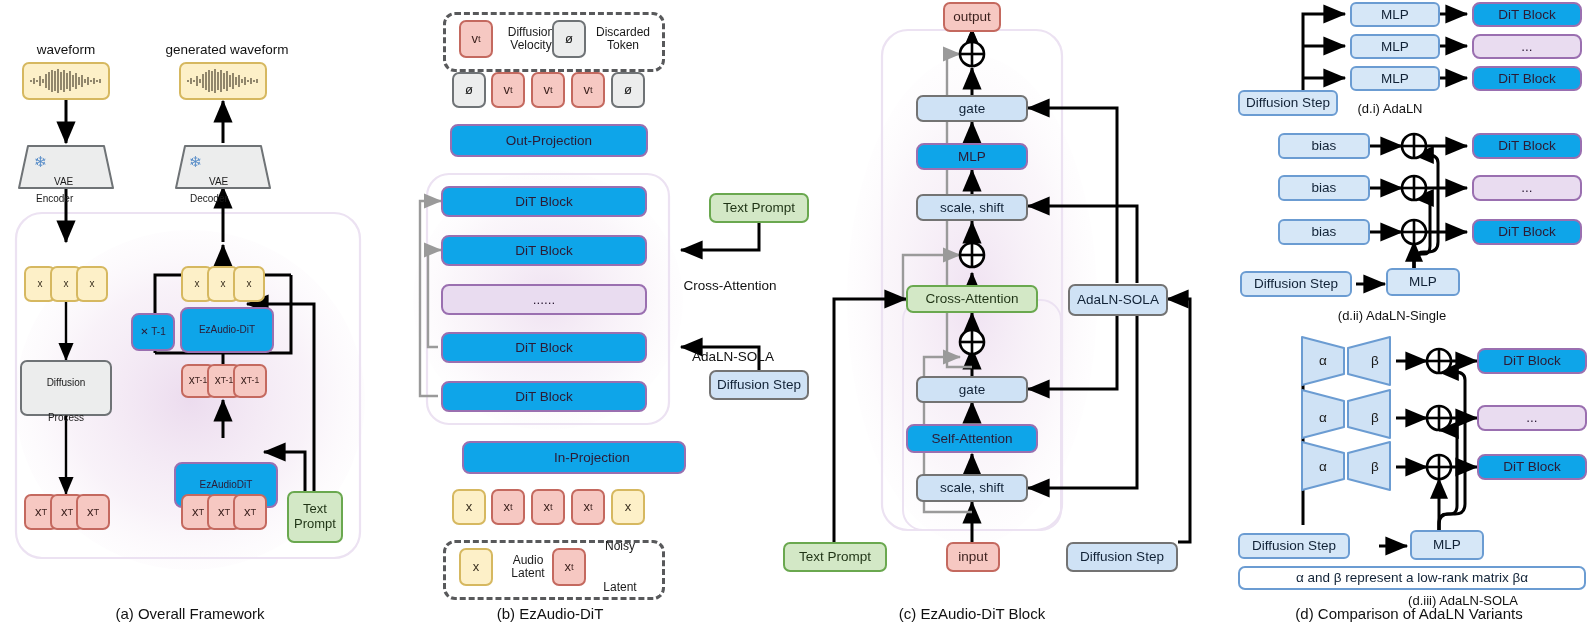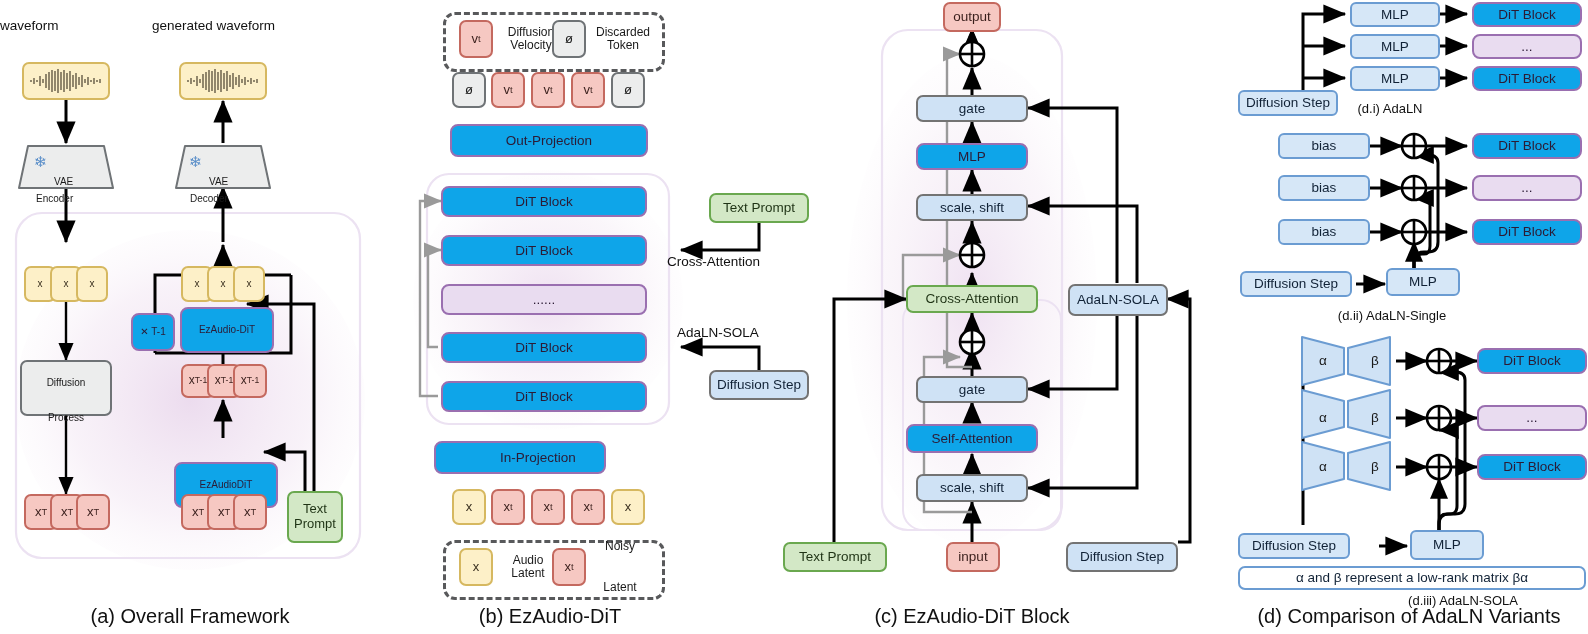--- a/index.html
+++ b/index.html
@@ -13,22 +13,22 @@
   .red{background:#f6c8c2;border:2px solid #c4695f;border-radius:7px;color:#3a1f1c;}
   .purple{background:#0ea5e9;border:2px solid #9a6fb0;border-radius:8px;color:#2c1b35;}
   .purple-l{background:#e9dcf0;border:2px solid #9a6fb0;border-radius:8px;color:#2c1b35;}
   .green{background:#d3e8c6;border:2px solid #6aa84f;border-radius:7px;color:#1f3315;}
   .blue{background:#cfe2f5;border:2px solid #737373;border-radius:7px;color:#112236;}
   .blue-ltr{background:#d6e7f7;border:2px solid #6b9cd2;border-radius:6px;color:#112236;}
   .gray{background:#eceded;border:2px solid #6f7376;border-radius:7px;color:#202020;}
   .white{background:#ffffff;border:2px solid #6b9cd2;border-radius:7px;color:#112236;}
   .dashbox{border:3px dashed #58595b;border-radius:12px;background:transparent;}
 
-  .cap{position:absolute;font-size:20px;color:#111;text-align:center;}
-  .lbl{position:absolute;font-size:13.5px;color:#111;}
+  .cap{position:absolute;font-size:15px;color:#111;text-align:center;}
+  .lbl{position:absolute;font-size:13.5px;color:#111;text-align:center;margin-top:24px;}
   .subcap{position:absolute;font-size:13px;color:#111;text-align:center;}
   svg.ov{position:absolute;left:0;top:0;width:1588px;height:634px;overflow:visible;
          pointer-events:none;}
   .sub{font-size:.72em;vertical-align:-0.22em;}
   .f12{font-size:12px;} .f13{font-size:13px;} .f135{font-size:13.5px;}
   .f14{font-size:10px;margin-top:24px;}
 </style>
 </head>
 <body>
 
@@ -368,21 +368,21 @@
   <div class="nd gray f13" style="left:611px;top:72px;width:34px;height:36px;">ø</div>
 
   <div class="nd purple f135" style="left:450px;top:124px;width:198px;height:33px;">Out-Projection</div>
 
   <div class="nd purple f135" style="left:441px;top:186px;width:206px;height:31px;">DiT Block</div>
   <div class="nd purple f135" style="left:441px;top:235px;width:206px;height:31px;">DiT Block</div>
   <div class="nd purple-l f135" style="left:441px;top:284px;width:206px;height:31px;">......</div>
   <div class="nd purple f135" style="left:441px;top:332px;width:206px;height:31px;">DiT Block</div>
   <div class="nd purple f135" style="left:441px;top:381px;width:206px;height:31px;">DiT Block</div>
 
-  <div class="nd purple f135" style="left:434px;top:441px;width:172px;height:33px;padding-left:36px;">In-Projection</div>
+  <div class="nd purple f135" style="left:462px;top:441px;width:224px;height:33px;padding-left:36px;">In-Projection</div>
 
   <div class="nd yellow f13" style="left:452px;top:489px;width:34px;height:36px;">x</div>
   <div class="nd red f13" style="left:491px;top:489px;width:34px;height:36px;">
     <span>x</span>
       <span class="sub">t</span>
   </div>
   <div class="nd red f13" style="left:531px;top:489px;width:34px;height:36px;">
     <span>x</span>
       <span class="sub">t</span>
   </div>

